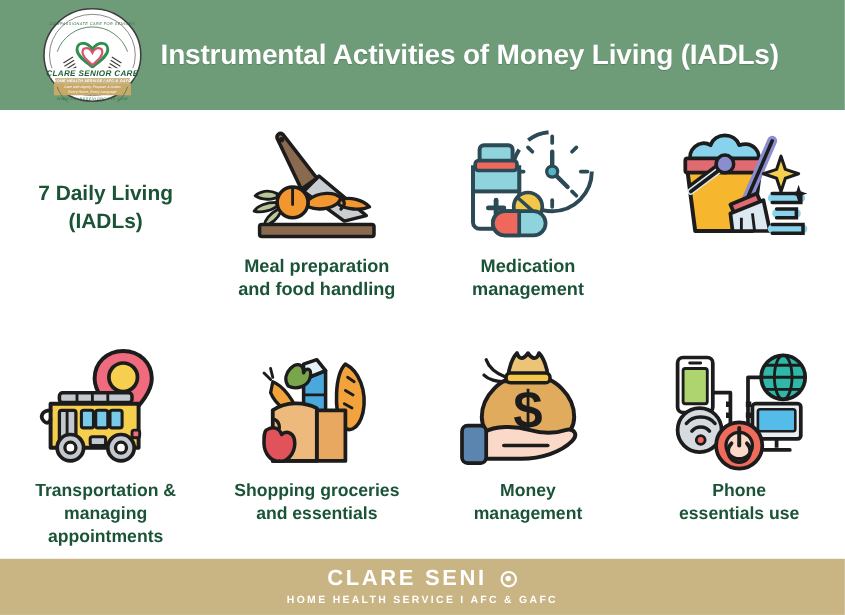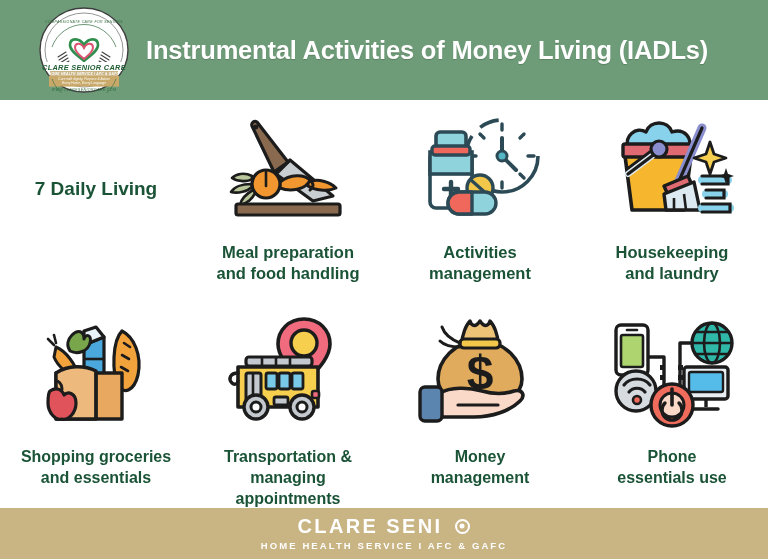--- a/index.html
+++ b/index.html
@@ -98,21 +98,21 @@
 
   .icon-box svg { display: block; }
 
   .cell-label {
     color: #1a5336;
     font-size: 16.5px;
     font-weight: bold;
     line-height: 1.3;
     text-align: center;
     padding: 0 4px;
-    margin-top: 16px;
+    margin-top: 6px;
     white-space: pre-line;
   }
 
   .row-two .cell-label { font-size: 16px; }
 
   
   .footer {
     height: 51px;
     background: #c9b484;
     display: flex;
@@ -205,20 +205,21 @@
 
     <div class="header-title">Instrumental Activities of Money Living (IADLs)</div>
   </div>
 
   <div class="content">
 
     <div class="row row-one">
 
       <div class="cell intro">
         <div class="intro-text">7 Daily Living</div>
+        <div class="intro-text">(IADLs)</div>
       </div>
 
       <div class="cell">
         <div class="icon-box">
           <svg width="140" height="118" viewBox="0 0 140 118">
 
             <path d="M72 52 L115 88 L95 93 L58 66 Z" fill="#c9ced3" stroke="#1c1c1c" stroke-width="3.2" stroke-linejoin="round"></path>
 
             <path d="M56 64 L34 18 C33 15 36 12 39 14 L70 54 Z" fill="#8a6a4f" stroke="#1c1c1c" stroke-width="3.2" stroke-linejoin="round"></path>
             <circle cx="38" cy="19" r="2.4" fill="#1c1c1c"></circle>
@@ -273,21 +274,21 @@
                 <path d="M34 81 L48 81"></path>
             </g>
 
             <circle cx="70" cy="80" r="13" fill="#f2c74a" stroke="#2c4a55" stroke-width="3.4"></circle>
             <path d="M61 72 L79 88" stroke="#2c4a55" stroke-width="3.2" stroke-linecap="round"></path>
 
             <rect x="38" y="84" width="48" height="22" rx="11" fill="#8fd3dd" stroke="#2c4a55" stroke-width="3.4"></rect>
             <path d="M49 84 A11 11 0 0 0 49 106 L62 106 L62 84 Z" fill="#f0685c" stroke="#2c4a55" stroke-width="3.4" stroke-linejoin="round"></path>
           </svg>
         </div>
-        <div class="cell-label">Activities
+        <div class="cell-label">Medication
 management</div>
       </div>
 
       <div class="cell">
         <div class="icon-box">
           <svg width="140" height="118" viewBox="0 0 140 118">
 
             <path d="M26 40 C22 28 34 18 44 24 C48 12 66 12 70 24 C82 20 92 30 86 42 Z" fill="#89d2ec" stroke="#1c1c1c" stroke-width="3.4" stroke-linejoin="round"></path>
 
             <path d="M22 40 L30 102 L82 102 L90 40 Z" fill="#f6b62e" stroke="#1c1c1c" stroke-width="3.6" stroke-linejoin="round"></path>
@@ -316,62 +317,24 @@
             <g fill="none" stroke="#1c1c1c" stroke-width="3.2" stroke-linecap="round">
               <path d="M100 68 L126 68 L126 76 L100 76"></path>
               <path d="M104 82 L122 82 L122 90 L104 90"></path>
               <path d="M100 96 L128 96 L128 104 L100 104"></path>
             </g>
 
             <path d="M108 34 L112 46 L124 50 L112 54 L108 66 L104 54 L92 50 L104 46 Z" fill="#f6cf4f" stroke="#1c1c1c" stroke-width="2.8" stroke-linejoin="round"></path>
             <path d="M124 60 L126 66 L132 68 L126 70 L124 76 L122 70 L116 68 L122 66 Z" fill="#1c1c1c"></path>
           </svg>
         </div>
-        <div class="cell-label">Housekeeping
-and laundry</div>
       </div>
     </div>
 
     <div class="row row-two">
-
-      <div class="cell">
-        <div class="icon-box">
-          <svg width="140" height="118" viewBox="0 0 140 118">
-
-            <path d="M96 18 C108 24 116 42 112 62 C108 78 98 82 92 72 C86 60 86 28 96 18 Z" fill="#f2a33c" stroke="#1c1c1c" stroke-width="3.2" stroke-linejoin="round"></path>
-            <g stroke="#1c1c1c" stroke-width="2.6" stroke-linecap="round">
-              <path d="M98 30 L104 34"></path>
-                <path d="M96 42 L103 46"></path>
-                <path d="M95 54 L102 58"></path>
-            </g>
-
-            <path d="M58 32 L78 24 L78 66 L58 66 Z" fill="#4aa8dd" stroke="#1c1c1c" stroke-width="3.2" stroke-linejoin="round"></path>
-            <path d="M58 32 L58 18 L70 14 L78 24 Z" fill="#e8f3f8" stroke="#1c1c1c" stroke-width="3.2" stroke-linejoin="round"></path>
-            <path d="M58 46 L78 46" stroke="#1c1c1c" stroke-width="2.6"></path>
-
-            <path d="M46 22 C52 16 58 18 58 26 C60 20 66 22 64 30 C62 38 52 42 44 38 C40 32 42 26 46 22 Z" fill="#79a64a" stroke="#1c1c1c" stroke-width="3" stroke-linejoin="round"></path>
-
-            <path d="M30 34 C40 38 50 52 52 62 C44 64 32 54 28 44 Z" fill="#f2a33c" stroke="#1c1c1c" stroke-width="3" stroke-linejoin="round"></path>
-            <g stroke="#1c1c1c" stroke-width="2.6" stroke-linecap="round">
-              <path d="M28 32 L22 26"></path>
-                <path d="M30 30 L28 22"></path>
-            </g>
-            <path d="M52 56 C62 58 70 64 72 70 C64 72 54 68 50 62 Z" fill="#f2a33c" stroke="#1c1c1c" stroke-width="3" stroke-linejoin="round"></path>
-
-            <path d="M30 60 L96 60 L96 106 L30 106 Z" fill="#e8a860" stroke="#1c1c1c" stroke-width="3.4" stroke-linejoin="round"></path>
-            <path d="M30 60 C42 52 58 52 70 58 L70 106 L30 106 Z" fill="#eeb97d" stroke="#1c1c1c" stroke-width="3.4" stroke-linejoin="round"></path>
-            <path d="M70 58 L70 106" stroke="#1c1c1c" stroke-width="3.2"></path>
-
-            <path d="M24 78 C30 74 36 76 38 82 C42 78 50 80 50 90 C50 100 42 108 36 106 C30 108 22 100 22 90 C22 84 22 80 24 78 Z" fill="#e0535a" stroke="#1c1c1c" stroke-width="3.2" stroke-linejoin="round"></path>
-            <path d="M36 76 C36 70 32 68 30 68" fill="none" stroke="#1c1c1c" stroke-width="3" stroke-linecap="round"></path>
-          </svg>
-        </div>
-        <div class="cell-label">Shopping groceries
-and essentials</div>
-      </div>
 
       <div class="cell">
         <div class="icon-box">
           <svg width="140" height="118" viewBox="0 0 140 118">
 
             <path d="M86 6 C101 6 112 17 112 31 C112 46 96 60 86 72 C76 60 60 46 60 31 C60 17 71 6 86 6 Z" fill="#ef6b7d" stroke="#1c1c1c" stroke-width="3.6" stroke-linejoin="round"></path>
             <circle cx="86" cy="30" r="13" fill="#f6cf4f" stroke="#1c1c1c" stroke-width="3.4"></circle>
 
             <rect x="28" y="44" width="66" height="9" rx="3" fill="#c3c9ce" stroke="#1c1c1c" stroke-width="3.2"></rect>
             <g stroke="#1c1c1c" stroke-width="2.6">
@@ -396,20 +359,56 @@
             <circle cx="38" cy="94" r="12" fill="#c3c9ce" stroke="#1c1c1c" stroke-width="3.4"></circle>
             <circle cx="38" cy="94" r="5" fill="#ffffff" stroke="#1c1c1c" stroke-width="3"></circle>
             <circle cx="84" cy="94" r="12" fill="#c3c9ce" stroke="#1c1c1c" stroke-width="3.4"></circle>
             <circle cx="84" cy="94" r="5" fill="#ffffff" stroke="#1c1c1c" stroke-width="3"></circle>
             <rect x="56" y="84" width="14" height="8" rx="2" fill="#c3c9ce" stroke="#1c1c1c" stroke-width="2.8"></rect>
             <rect x="94" y="78" width="7" height="7" rx="2" fill="#ef6b7d" stroke="#1c1c1c" stroke-width="2.6"></rect>
           </svg>
         </div>
         <div class="cell-label">Transportation &amp;
 managing appointments</div>
+      </div>
+
+      <div class="cell">
+        <div class="icon-box">
+          <svg width="140" height="118" viewBox="0 0 140 118">
+
+            <path d="M96 18 C108 24 116 42 112 62 C108 78 98 82 92 72 C86 60 86 28 96 18 Z" fill="#f2a33c" stroke="#1c1c1c" stroke-width="3.2" stroke-linejoin="round"></path>
+            <g stroke="#1c1c1c" stroke-width="2.6" stroke-linecap="round">
+              <path d="M98 30 L104 34"></path>
+                <path d="M96 42 L103 46"></path>
+                <path d="M95 54 L102 58"></path>
+            </g>
+
+            <path d="M58 32 L78 24 L78 66 L58 66 Z" fill="#4aa8dd" stroke="#1c1c1c" stroke-width="3.2" stroke-linejoin="round"></path>
+            <path d="M58 32 L58 18 L70 14 L78 24 Z" fill="#e8f3f8" stroke="#1c1c1c" stroke-width="3.2" stroke-linejoin="round"></path>
+            <path d="M58 46 L78 46" stroke="#1c1c1c" stroke-width="2.6"></path>
+
+            <path d="M46 22 C52 16 58 18 58 26 C60 20 66 22 64 30 C62 38 52 42 44 38 C40 32 42 26 46 22 Z" fill="#79a64a" stroke="#1c1c1c" stroke-width="3" stroke-linejoin="round"></path>
+
+            <path d="M30 34 C40 38 50 52 52 62 C44 64 32 54 28 44 Z" fill="#f2a33c" stroke="#1c1c1c" stroke-width="3" stroke-linejoin="round"></path>
+            <g stroke="#1c1c1c" stroke-width="2.6" stroke-linecap="round">
+              <path d="M28 32 L22 26"></path>
+                <path d="M30 30 L28 22"></path>
+            </g>
+            <path d="M52 56 C62 58 70 64 72 70 C64 72 54 68 50 62 Z" fill="#f2a33c" stroke="#1c1c1c" stroke-width="3" stroke-linejoin="round"></path>
+
+            <path d="M30 60 L96 60 L96 106 L30 106 Z" fill="#e8a860" stroke="#1c1c1c" stroke-width="3.4" stroke-linejoin="round"></path>
+            <path d="M30 60 C42 52 58 52 70 58 L70 106 L30 106 Z" fill="#eeb97d" stroke="#1c1c1c" stroke-width="3.4" stroke-linejoin="round"></path>
+            <path d="M70 58 L70 106" stroke="#1c1c1c" stroke-width="3.2"></path>
+
+            <path d="M24 78 C30 74 36 76 38 82 C42 78 50 80 50 90 C50 100 42 108 36 106 C30 108 22 100 22 90 C22 84 22 80 24 78 Z" fill="#e0535a" stroke="#1c1c1c" stroke-width="3.2" stroke-linejoin="round"></path>
+            <path d="M36 76 C36 70 32 68 30 68" fill="none" stroke="#1c1c1c" stroke-width="3" stroke-linecap="round"></path>
+          </svg>
+        </div>
+        <div class="cell-label">Shopping groceries
+and essentials</div>
       </div>
 
       <div class="cell">
         <div class="icon-box">
           <svg width="140" height="118" viewBox="0 0 140 118">
 
             <path d="M70 28 C96 28 112 48 112 66 C112 82 96 92 70 92 C44 92 28 82 28 66 C28 48 44 28 70 28 Z" fill="#e0ab5c" stroke="#1c1c1c" stroke-width="3.6" stroke-linejoin="round"></path>
 
             <path d="M52 30 C52 22 56 12 60 8 C62 14 66 14 70 8 C74 14 78 14 80 8 C84 12 88 22 88 30 Z" fill="#edc477" stroke="#1c1c1c" stroke-width="3.4" stroke-linejoin="round"></path>
             <rect x="50" y="26" width="40" height="9" rx="4" fill="#f2c74a" stroke="#1c1c1c" stroke-width="3.2"></rect>

